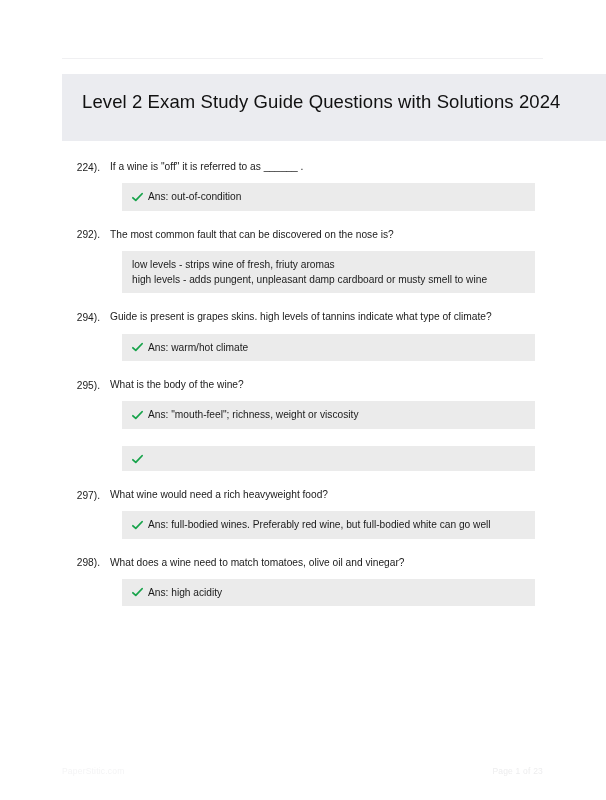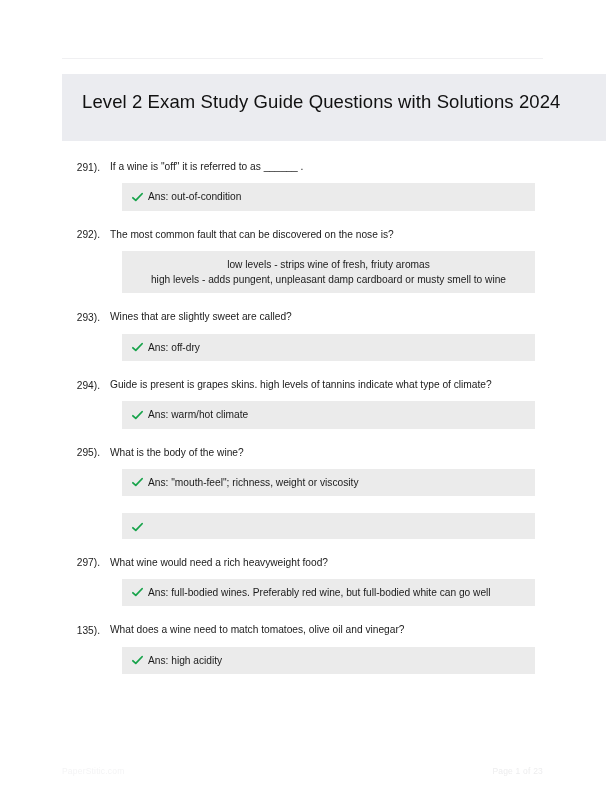--- a/index.html
+++ b/index.html
@@ -86,21 +86,20 @@
     color: #1b1b1b;
     padding-right: 24px;
   }
 
   .ans-box {
     margin: 8px 0 0 122px;
     width: 413px;
     box-sizing: border-box;
     background: #ebebeb;
     padding: 6px 10px 6px 10px;
-    text-align: center;
   }
   .ans-line {
     font-size: 10.2px;
     line-height: 1.5;
     color: #1b1b1b;
     display: block;
     white-space: pre-wrap;
   }
   .ans-first {
     display: flex;
@@ -143,21 +142,21 @@
 
   <div class="top-rule"></div>
 
   <div class="title-banner">
     <h1>Level 2 Exam Study Guide Questions with Solutions 2024</h1>
   </div>
 
   <div class="qa-list" id="qa-list">
       <div class="qa-item">
         <div class="q-row">
-          <div class="q-num">291).</div>
+          <div class="q-num">224).</div>
           <div class="q-text">If a wine is "off" it is referred to as ______ .</div>
         </div>
         <div class="ans-box">
           <div class="ans-first">
             <span class="check-icon">
               <svg width="11" height="11" viewBox="0 0 12 12" xmlns="http://www.w3.org/2000/svg">
                 <path d="M1 6.3 L4.1 9.2 L11 1.9" fill="none" stroke="#16a34a" stroke-width="1.9" stroke-linecap="round" stroke-linejoin="round"></path>
               </svg>
             </span>
             <span class="ans-line">Ans: out-of-condition</span>
@@ -169,36 +168,20 @@
           <div class="q-num">292).</div>
           <div class="q-text">The most common fault that can be discovered on the nose is?</div>
         </div>
         <div class="ans-box">
           <span class="ans-line">low levels - strips wine of fresh, friuty aromas</span>
           <span class="ans-line">high levels - adds pungent, unpleasant damp cardboard or musty smell to wine</span>
         </div>
       </div>
       <div class="qa-item">
         <div class="q-row">
-          <div class="q-num">293).</div>
-          <div class="q-text">Wines that are slightly sweet are called?</div>
-        </div>
-        <div class="ans-box">
-          <div class="ans-first">
-            <span class="check-icon">
-              <svg width="11" height="11" viewBox="0 0 12 12" xmlns="http://www.w3.org/2000/svg">
-                <path d="M1 6.3 L4.1 9.2 L11 1.9" fill="none" stroke="#16a34a" stroke-width="1.9" stroke-linecap="round" stroke-linejoin="round"></path>
-              </svg>
-            </span>
-            <span class="ans-line">Ans: off-dry</span>
-          </div>
-        </div>
-      </div>
-      <div class="qa-item">
-        <div class="q-row">
           <div class="q-num">294).</div>
           <div class="q-text">Guide is present is grapes skins. high levels of tannins indicate what type of climate?</div>
         </div>
         <div class="ans-box">
           <div class="ans-first">
             <span class="check-icon">
               <svg width="11" height="11" viewBox="0 0 12 12" xmlns="http://www.w3.org/2000/svg">
                 <path d="M1 6.3 L4.1 9.2 L11 1.9" fill="none" stroke="#16a34a" stroke-width="1.9" stroke-linecap="round" stroke-linejoin="round"></path>
               </svg>
             </span>
@@ -244,21 +227,21 @@
               <svg width="11" height="11" viewBox="0 0 12 12" xmlns="http://www.w3.org/2000/svg">
                 <path d="M1 6.3 L4.1 9.2 L11 1.9" fill="none" stroke="#16a34a" stroke-width="1.9" stroke-linecap="round" stroke-linejoin="round"></path>
               </svg>
             </span>
             <span class="ans-line">Ans: full-bodied wines. Preferably red wine, but full-bodied white can go well</span>
           </div>
         </div>
       </div>
       <div class="qa-item">
         <div class="q-row">
-          <div class="q-num">135).</div>
+          <div class="q-num">298).</div>
           <div class="q-text">What does a wine need to match tomatoes, olive oil and vinegar?</div>
         </div>
         <div class="ans-box">
           <div class="ans-first">
             <span class="check-icon">
               <svg width="11" height="11" viewBox="0 0 12 12" xmlns="http://www.w3.org/2000/svg">
                 <path d="M1 6.3 L4.1 9.2 L11 1.9" fill="none" stroke="#16a34a" stroke-width="1.9" stroke-linecap="round" stroke-linejoin="round"></path>
               </svg>
             </span>
             <span class="ans-line">Ans: high acidity</span>

